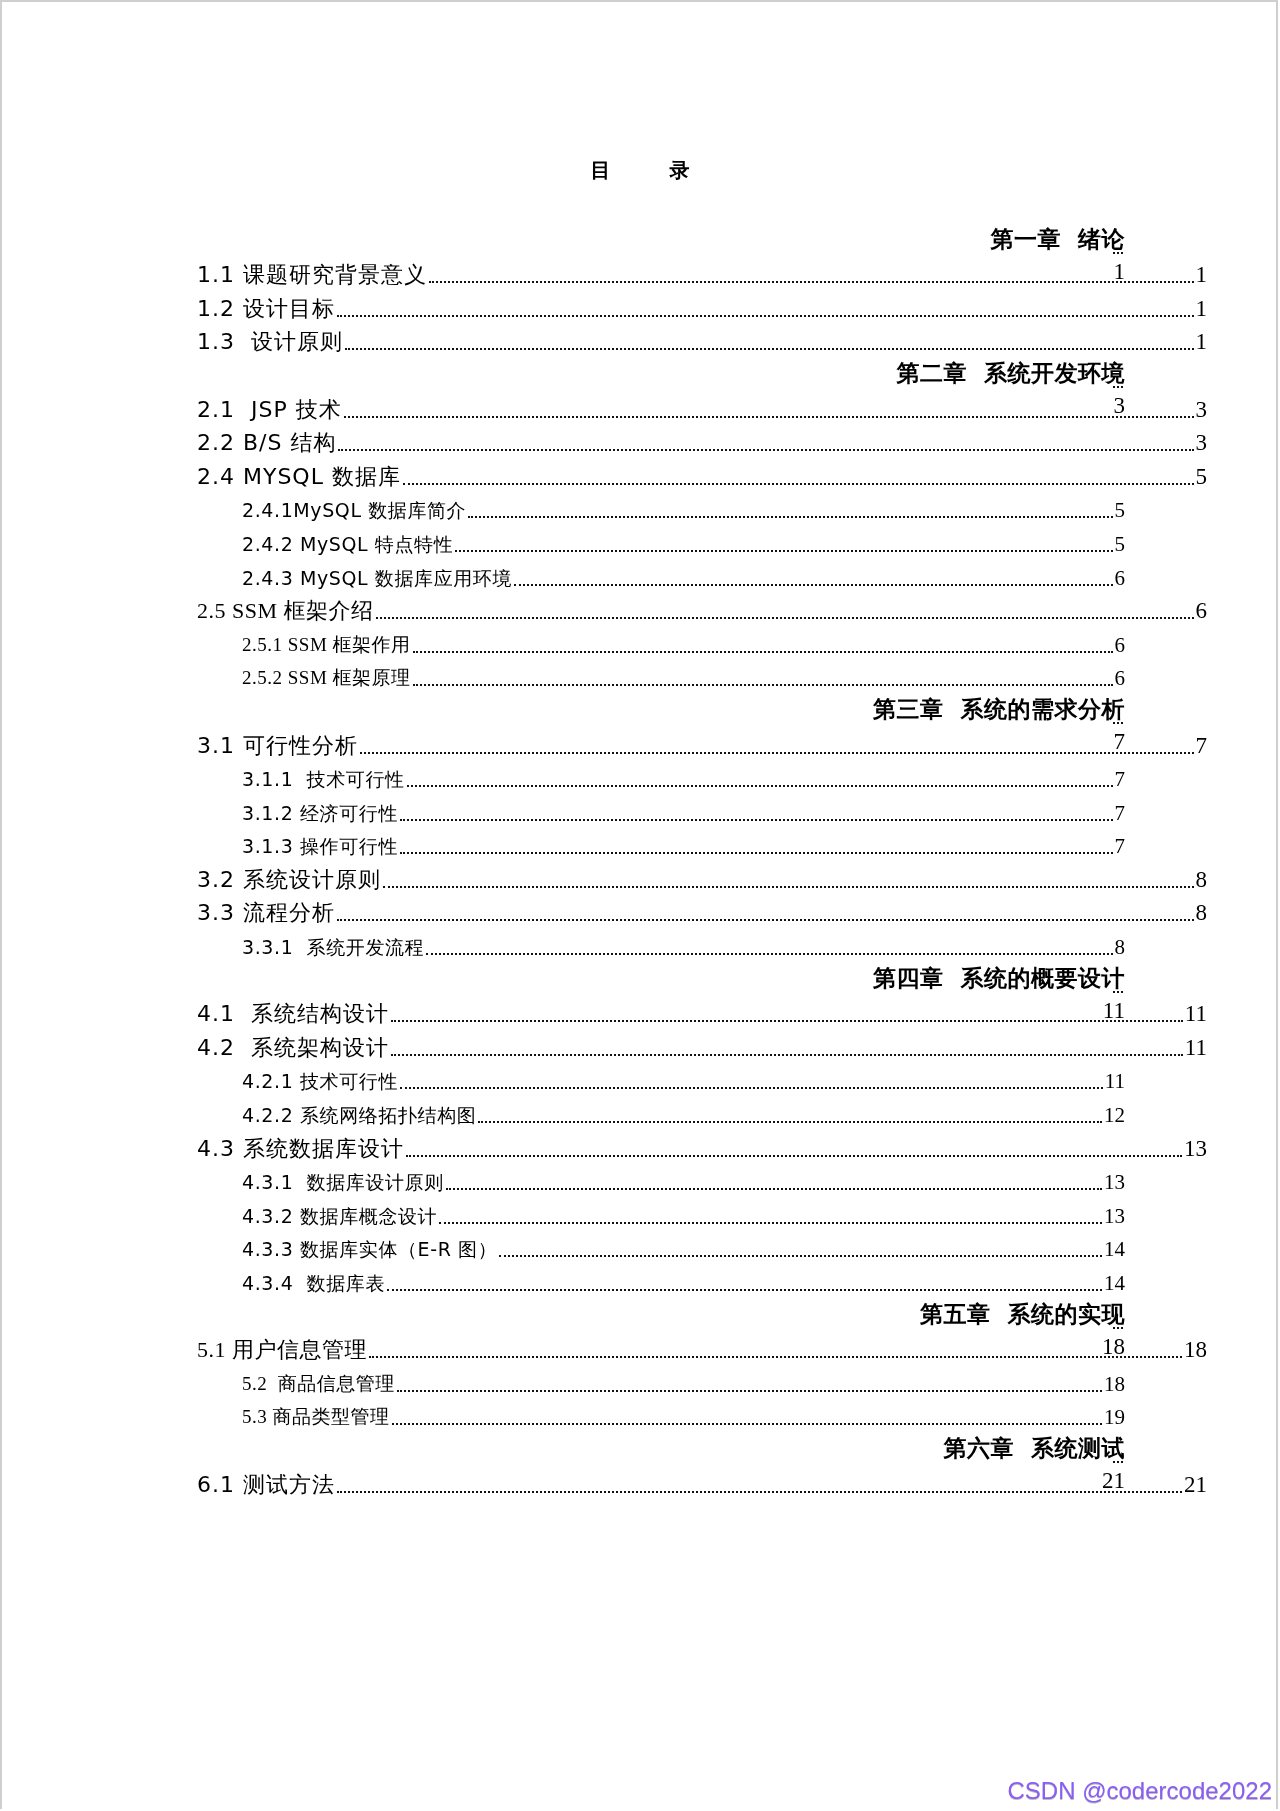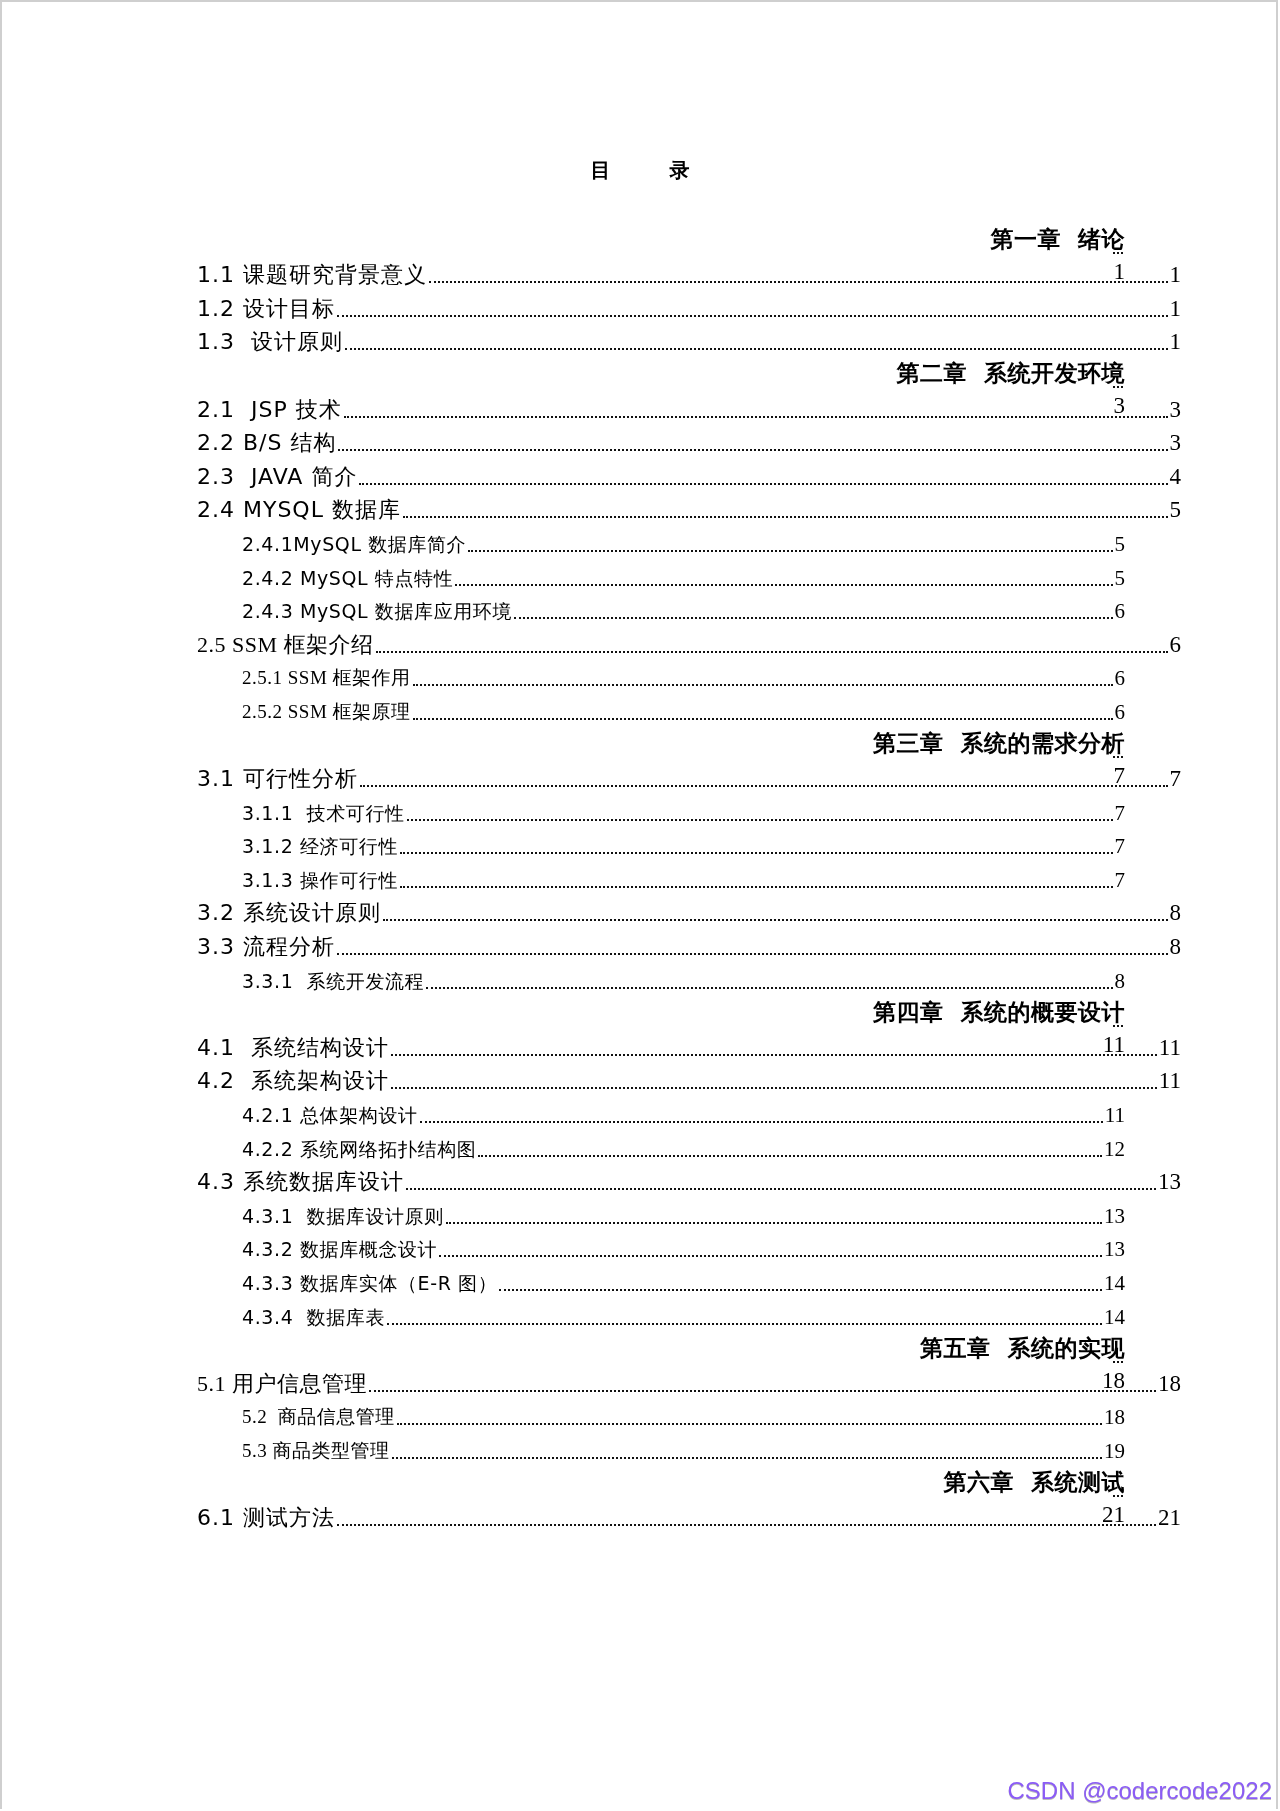--- a/index.html
+++ b/index.html
@@ -67,21 +67,21 @@
     }
     .toc-row .page {
       flex: 0 0 auto;
       font-family: "Liberation Serif", "DejaVu Serif", serif;
       line-height: 26px;
       text-align: right;
     }
     .lvl-1 { padding-left: 153px; padding-right: 155px; flex-direction: column; }
     .lvl-1 .label { font-size: 23px; font-weight: bold; font-family: "DejaVu Sans", sans-serif; letter-spacing: 0.5px; }
     .lvl-1 .page { font-size: 23px; }
-    .lvl-2 { padding-left: 197px; padding-right: 99px; }
+    .lvl-2 { padding-left: 197px; padding-right: 73px; }
     .lvl-2 .label { font-size: 22px; font-family: "DejaVu Sans", sans-serif; letter-spacing: 1px; }
     .lvl-2 .page { font-size: 23px; }
     .lvl-3 { padding-left: 242px; padding-right: 155px; }
     .lvl-3 .label { font-size: 19px; font-family: "DejaVu Sans", sans-serif; letter-spacing: 0.6px; }
     .lvl-3 .page { font-size: 21px; }
     .serif-label .label { font-family: "Liberation Serif", "DejaVu Serif", serif; letter-spacing: 0.5px; }
     .watermark {
       position: absolute;
       right: 8px;
       bottom: 6px;
@@ -129,25 +129,20 @@
       <span class="label">2.1  JSP 技术</span>
       <span class="leader"></span>
       <span class="page">3</span>
     </div>
   <div class="toc-row lvl-2">
       <span class="label">2.2 B/S 结构</span>
       <span class="leader"></span>
       <span class="page">3</span>
     </div>
   <div class="toc-row lvl-2">
-      <span class="label">2.3  JAVA 简介</span>
-      <span class="leader"></span>
-      <span class="page">4</span>
-    </div>
-  <div class="toc-row lvl-2">
       <span class="label">2.4 MYSQL 数据库</span>
       <span class="leader"></span>
       <span class="page">5</span>
     </div>
   <div class="toc-row lvl-3">
       <span class="label">2.4.1MySQL 数据库简介</span>
       <span class="leader"></span>
       <span class="page">5</span>
     </div>
   <div class="toc-row lvl-3">
@@ -224,21 +219,21 @@
       <span class="label">4.1  系统结构设计</span>
       <span class="leader"></span>
       <span class="page">11</span>
     </div>
   <div class="toc-row lvl-2">
       <span class="label">4.2  系统架构设计</span>
       <span class="leader"></span>
       <span class="page">11</span>
     </div>
   <div class="toc-row lvl-3">
-      <span class="label">4.2.1 总体架构设计</span>
+      <span class="label">4.2.1 技术可行性</span>
       <span class="leader"></span>
       <span class="page">11</span>
     </div>
   <div class="toc-row lvl-3">
       <span class="label">4.2.2 系统网络拓扑结构图</span>
       <span class="leader"></span>
       <span class="page">12</span>
     </div>
   <div class="toc-row lvl-2">
       <span class="label">4.3 系统数据库设计</span>

